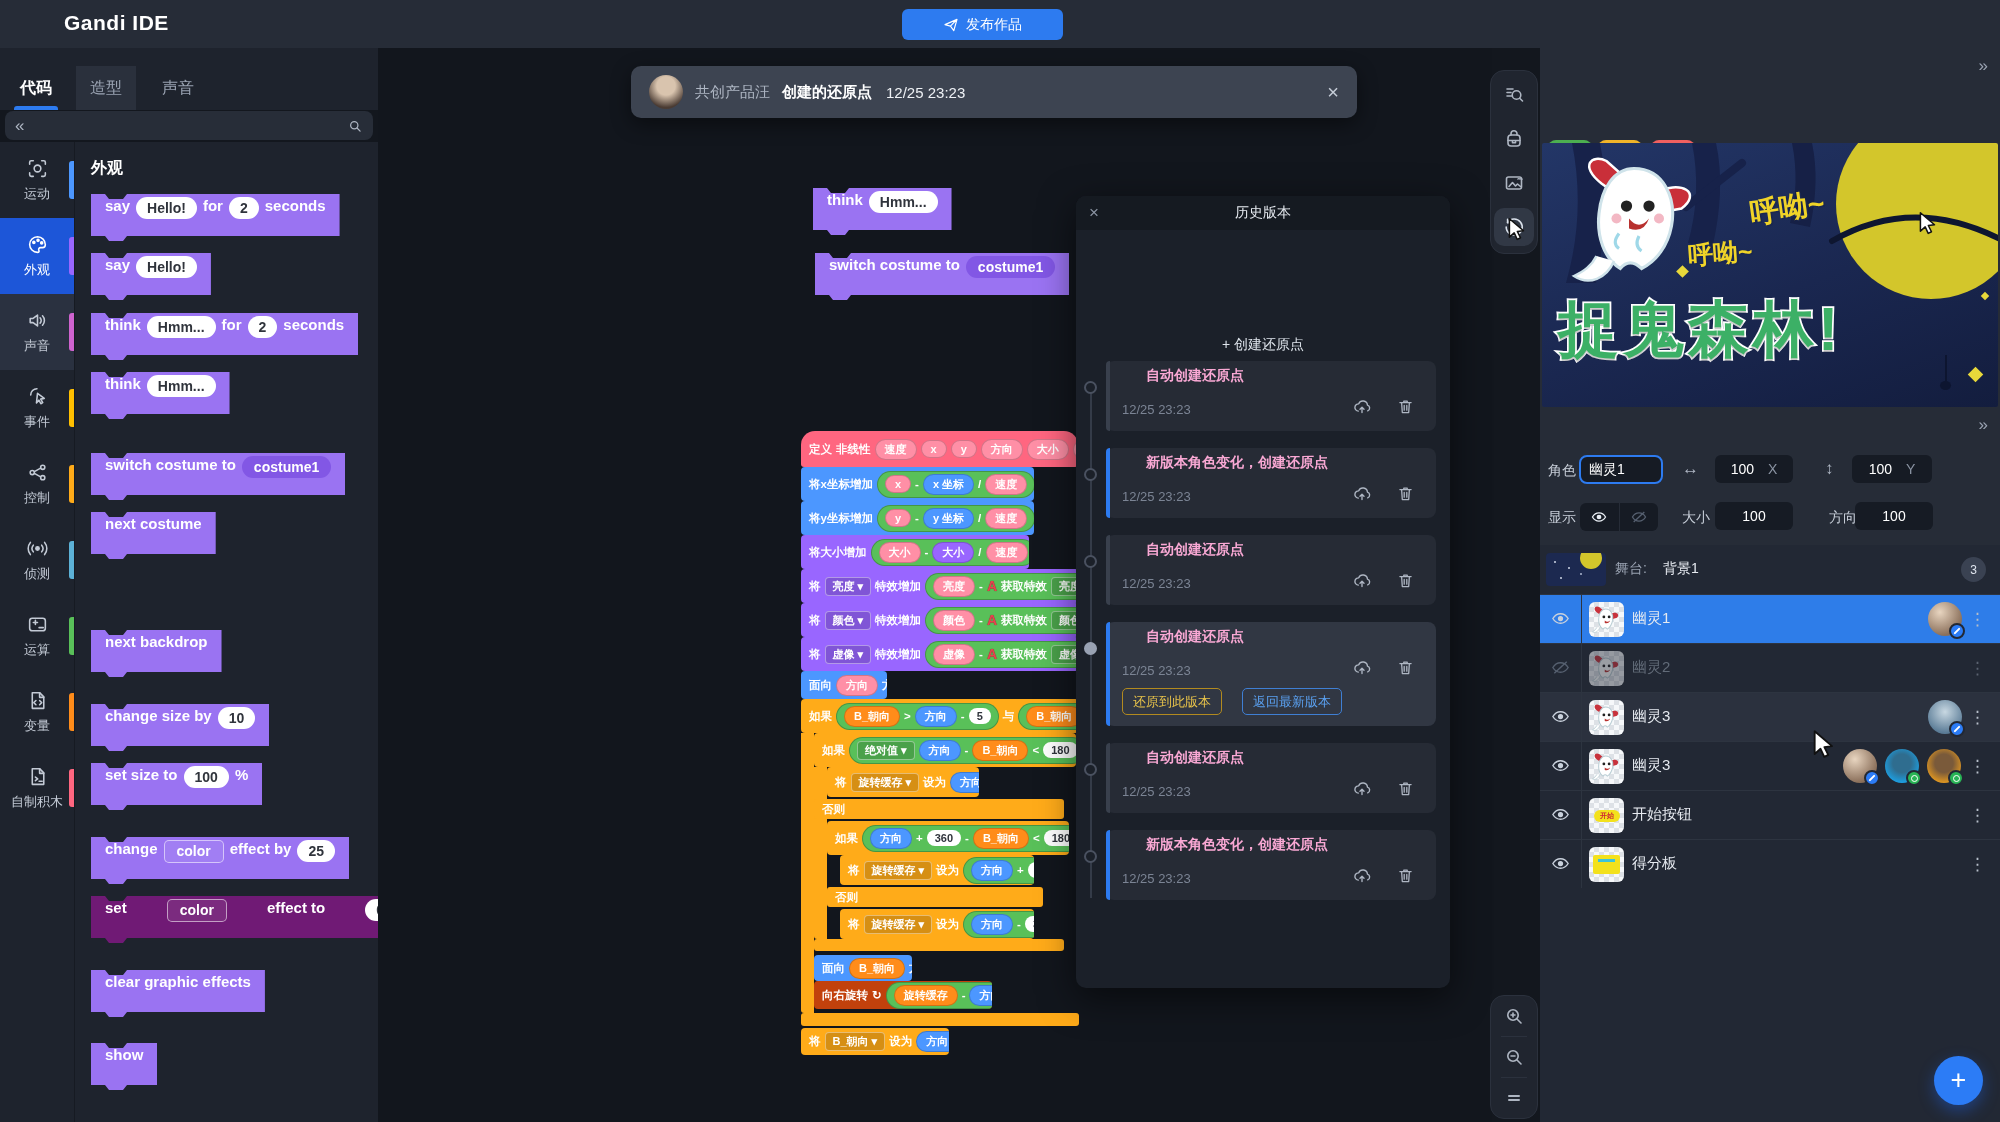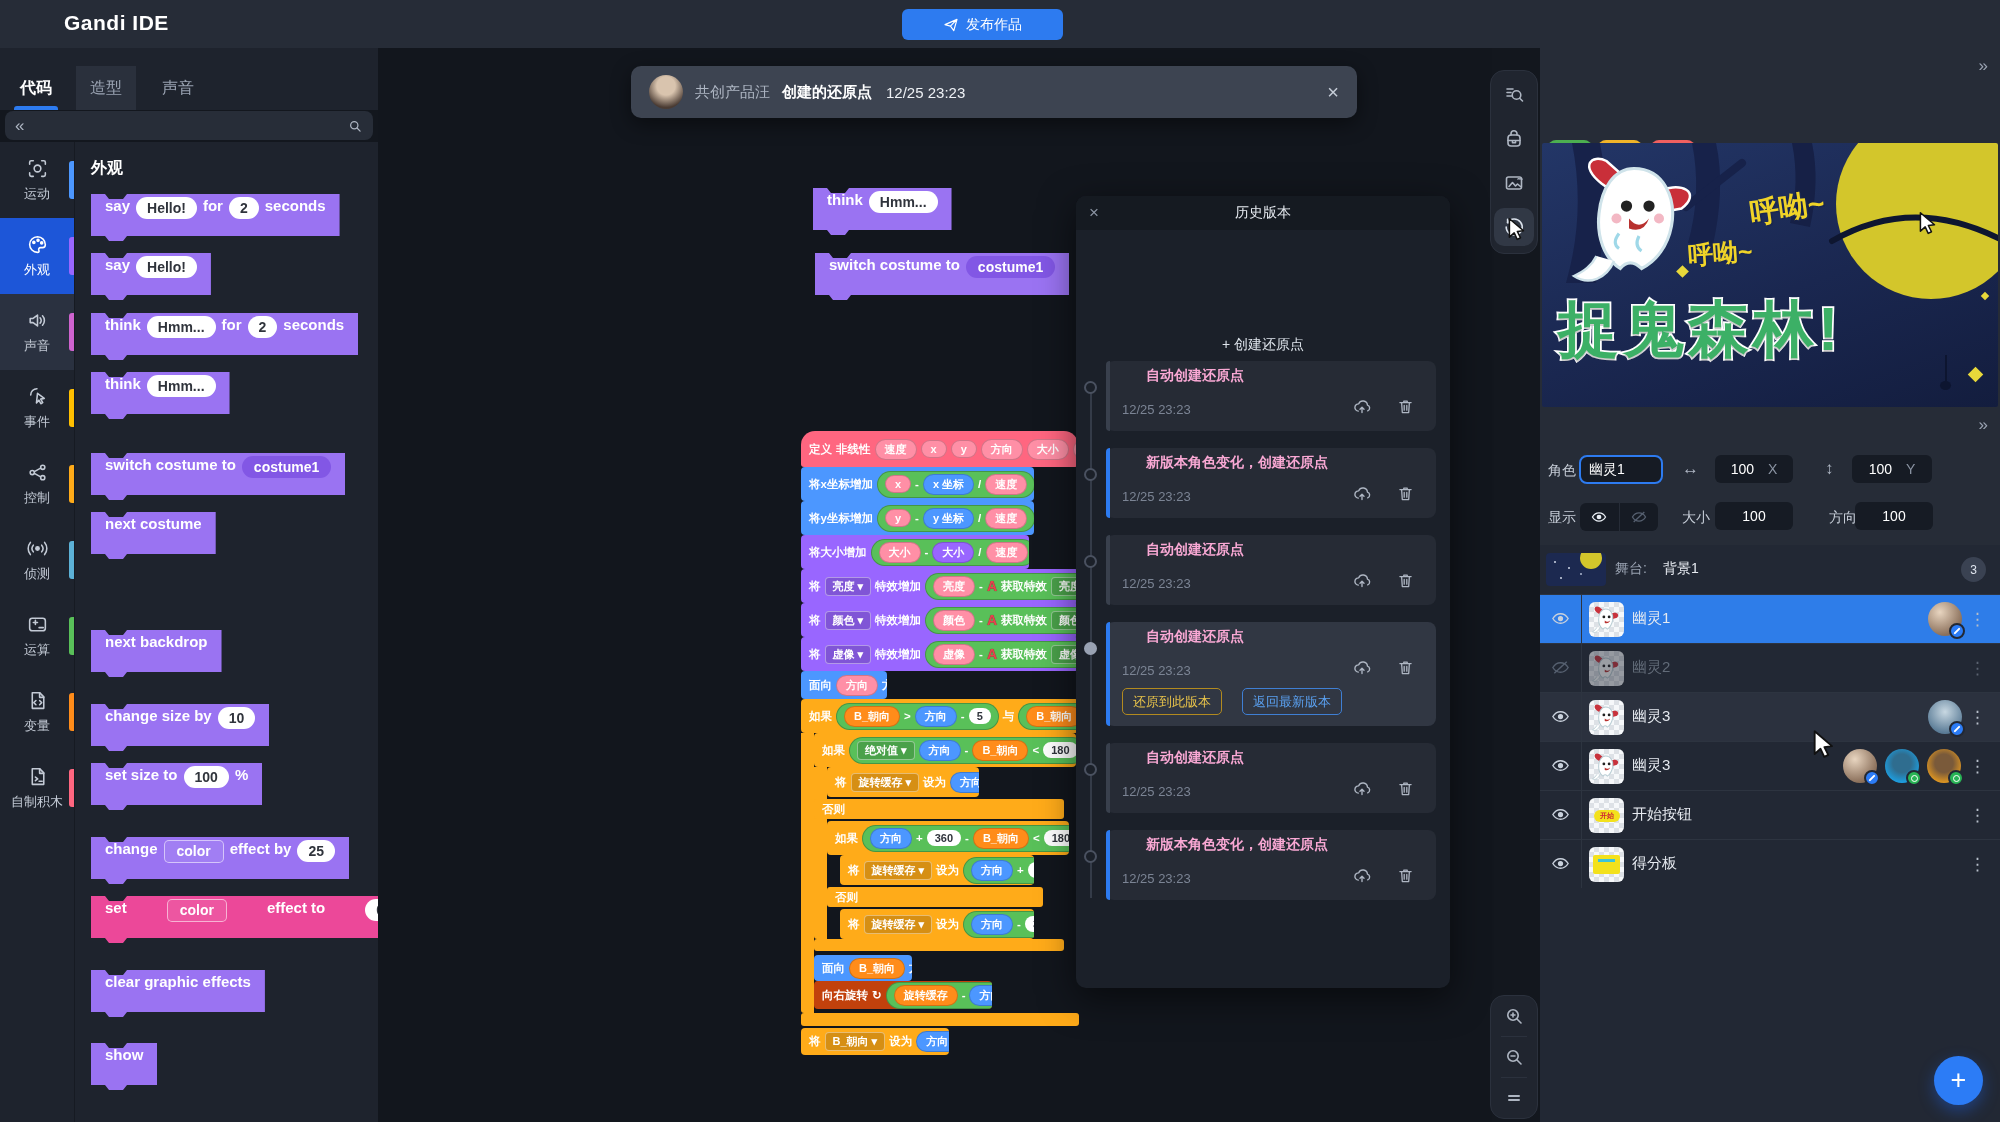--- a/index.html
+++ b/index.html
@@ -373,21 +373,21 @@
         <span>set size to</span>
         <span class="bn">100</span>
         <span>%</span>
       </div>
       <div class="blk" style="left: 16px; top: 695px; background: rgb(154, 115, 242);">
         <span>change</span>
         <span class="bf">color</span>
         <span>effect by</span>
         <span class="bn">25</span>
       </div>
-      <div class="blk" style="left: 16px; top: 754px; background: #ec4899; gap: 40px;">
+      <div class="blk" style="left: 16px; top: 754px; background: #701a75; gap: 40px;">
         <span>set</span>
         <span class="bf">color</span>
         <span>effect to</span>
         <span class="bn">0</span>
       </div>
       <div class="blk" style="left: 16px; top: 828px; background: rgb(154, 115, 242);">
         <span>clear graphic effects</span>
       </div>
       <div class="blk" style="left: 16px; top: 901px; background: rgb(154, 115, 242);">
         <span>show</span>

